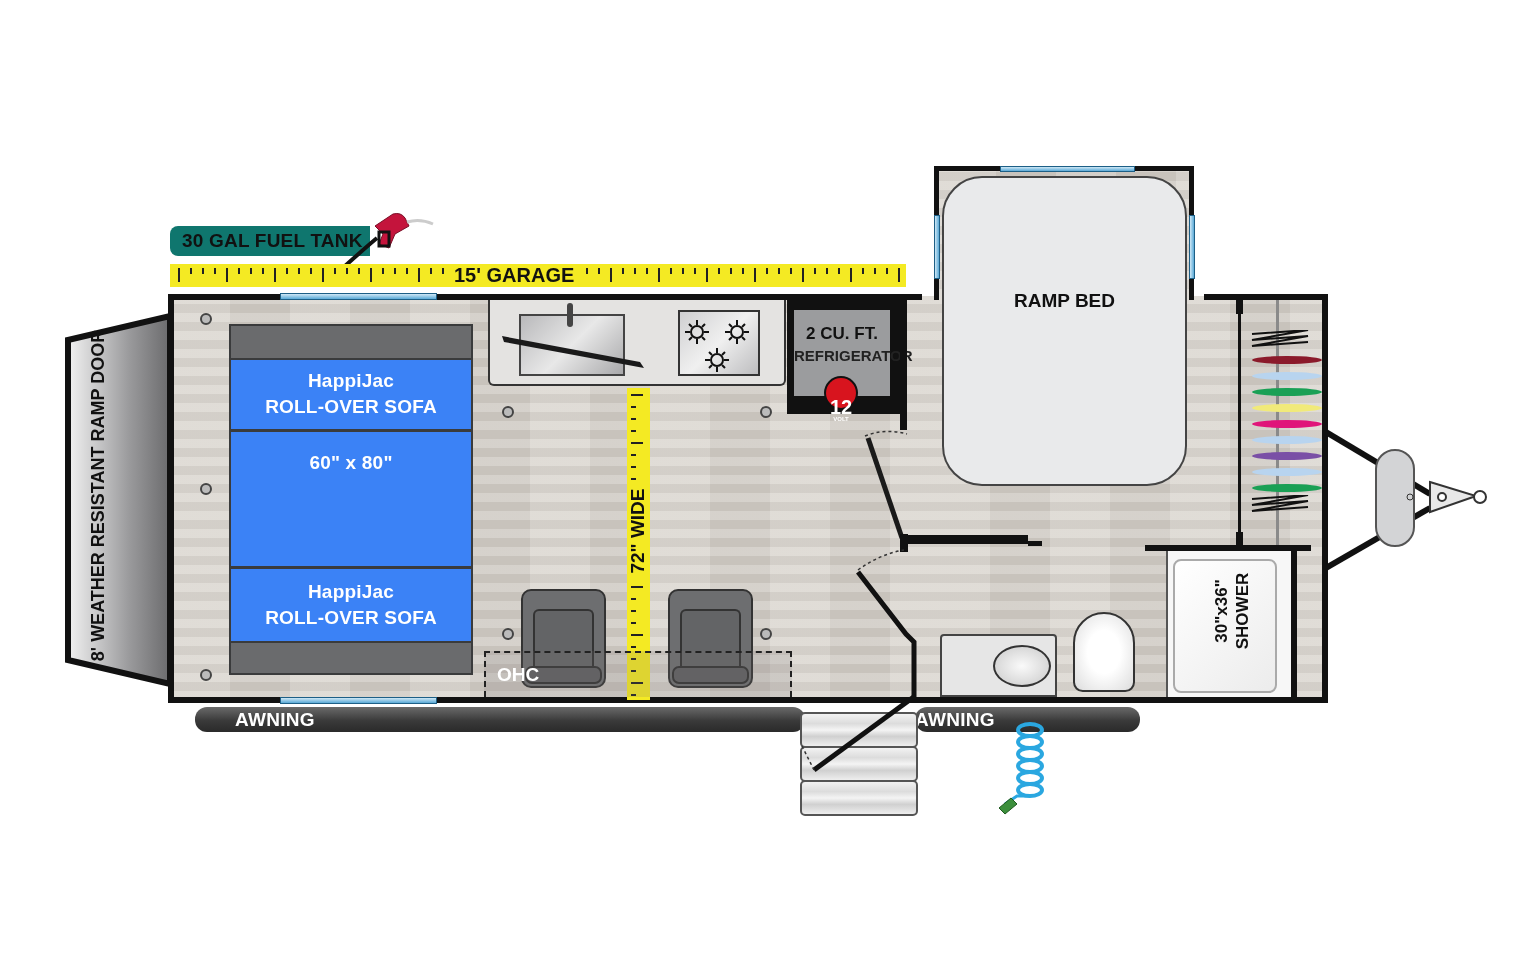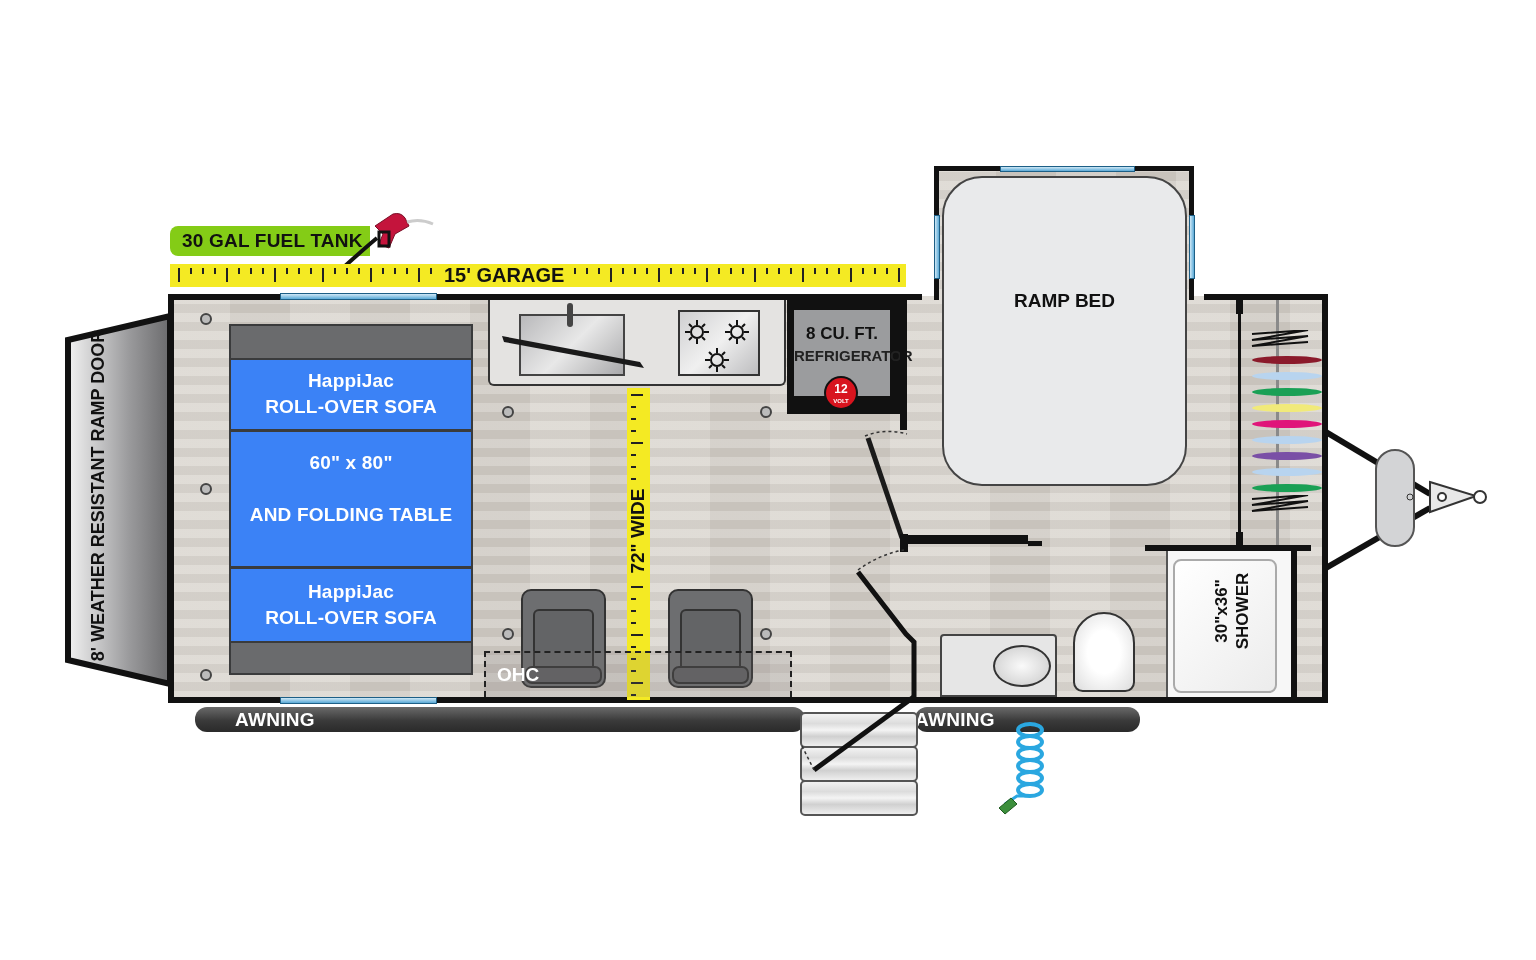--- a/index.html
+++ b/index.html
@@ -25,21 +25,21 @@
   .chair { background: #6d6e70; border: 2px solid #333; border-radius: 10px; box-sizing: border-box; }
   .chair-inner { position:absolute; left:10px; right:10px; top:18px; bottom:14px; border: 2px solid #333; border-bottom: none; border-radius: 6px 6px 0 0; background:#636466; }
   .chair-front { position:absolute; left:2px; right:2px; bottom:2px; height:14px; border:2px solid #333; border-radius:7px; background:#5e5f61; }
   .step { background: linear-gradient(180deg,#f2f2f2 0%,#dcdcdc 30%,#f4f4f4 50%,#d0d0d0 70%,#eeeeee 100%); border: 2px solid #555; border-radius: 5px; box-sizing: border-box; }
   .awning { background: linear-gradient(180deg,#6a6a6a 0%,#3a3a3a 55%,#2a2a2a 100%); border-radius: 12px; color: #fff; font-weight: bold; font-size: 19px; line-height: 25px; letter-spacing: 0.3px; }
   .hanger { position:absolute; width: 70px; height: 8px; border-radius: 50%; left: 1252px; }
 </style>
 </head>
 <body>
 
-<div class="abs" style="left:170px; top:226px; width:200px; height:30px; background:#84cc16; border-radius:8px 0 0 8px;">
+<div class="abs" style="left:170px; top:226px; width:200px; height:30px; background:#0f766e; border-radius:8px 0 0 8px;">
   <span class="abs label-dark" style="left:12px; top:4px; font-size:19px; letter-spacing:0.2px;">30 GAL FUEL TANK</span>
 </div>
 <svg class="abs" style="left:335px; top:208px;" width="110" height="70" viewBox="0 0 110 70">
   <path d="M10 58 Q30 40 42 30" stroke="#111" stroke-width="4" fill="none"></path>
   <path d="M40 18 L58 6 Q66 4 70 10 L74 18 L60 26 L54 40 L44 36 L48 26 Z" fill="#c4143c" stroke="#7a0d25" stroke-width="1"></path>
   <rect x="44" y="24" width="10" height="14" fill="none" stroke="#111" stroke-width="3"></rect>
   <path d="M72 14 Q85 10 98 16" stroke="#ccc" stroke-width="3" fill="none"></path>
 </svg>
 
 <div class="abs tape" style="left:170px; top:264px; width:736px; height:23px;">
@@ -99,21 +99,21 @@
       <div class="tick" style="left: 632px; top: 4px; height: 14px;"></div>
       <div class="tick" style="left: 644px; top: 4px; height: 6px;"></div>
       <div class="tick" style="left: 656px; top: 4px; height: 6px;"></div>
       <div class="tick" style="left: 668px; top: 4px; height: 6px;"></div>
       <div class="tick" style="left: 680px; top: 4px; height: 14px;"></div>
       <div class="tick" style="left: 692px; top: 4px; height: 6px;"></div>
       <div class="tick" style="left: 704px; top: 4px; height: 6px;"></div>
       <div class="tick" style="left: 716px; top: 4px; height: 6px;"></div>
       <div class="tick" style="left: 728px; top: 4px; height: 14px;"></div>
     </div>
-  <span class="abs label-dark" style="left:266px; top:0px; font-size:20px; background:#f4ea23; padding:0 8px;">15' GARAGE</span>
+  <span class="abs label-dark" style="left:276px; top:0px; font-size:20px; background:#f4ea23; padding:0 8px;">15' GARAGE</span>
 </div>
 
 <svg class="abs" style="left:62px; top:312px;" width="112" height="376" viewBox="0 0 112 376">
   <defs>
     <linearGradient id="rampgrad" x1="0" x2="1" y1="0" y2="0">
       <stop offset="0" stop-color="#f2f2f2"></stop>
       <stop offset="0.6" stop-color="#9a9a9c"></stop>
       <stop offset="1" stop-color="#6b6b6d"></stop>
     </linearGradient>
   </defs>
@@ -142,21 +142,20 @@
 <div class="abs window-v" style="left:1189px; top:215px; width:4px; height:62px;"></div>
 
 <div class="abs sofa-cushion" style="left:229px; top:324px; width:244px; height:36px;"></div>
 <div class="abs sofa" style="left:229px; top:358px; width:244px; height:73px; padding-top:8px;">
   <div class="label-white">HappiJac</div>
   <div class="label-white">ROLL-OVER SOFA</div>
 </div>
 <div class="abs sofa" style="left:229px; top:430px; width:244px; height:138px; padding-top:18px;">
   <div class="label-white">60" x 80"</div>
   <div class="label-white" style="height:26px;"></div>
-  <div class="label-white">AND FOLDING TABLE</div>
 </div>
 <div class="abs sofa" style="left:229px; top:567px; width:244px; height:76px; padding-top:10px;">
   <div class="label-white">HappiJac</div>
   <div class="label-white">ROLL-OVER SOFA</div>
 </div>
 <div class="abs sofa-cushion" style="left:229px; top:641px; width:244px; height:34px;"></div>
 
 <div class="abs outlet" style="left:200px; top:313px;"></div>
 <div class="abs outlet" style="left:200px; top:483px;"></div>
 <div class="abs outlet" style="left:200px; top:669px;"></div>
@@ -180,25 +179,25 @@
     <g id="rays">
       <path d="M17 8v5M17 27v5M5 20h5M24 20h5M9 12l3 3M25 12l-3 3M9 28l3-3M25 28l-3-3"></path>
       <path d="M57 8v5M57 27v5M45 20h5M64 20h5M49 12l3 3M65 12l-3 3M49 28l3-3M65 28l-3-3"></path>
       <path d="M37 36v5M37 55v5M25 48h5M44 48h5M29 40l3 3M45 40l-3 3M29 56l3-3M45 56l-3-3"></path>
     </g>
   </g>
 </svg>
 
 <div class="abs wall" style="left:787px; top:300px; width:120px; height:114px;"></div>
 <div class="abs" style="left:794px; top:310px; width:96px; height:86px; background:#9b9c9e; text-align:center;">
-  <div class="label-dark" style="font-size:17px; margin-top:14px;">8 CU. FT.</div>
+  <div class="label-dark" style="font-size:17px; margin-top:14px;">2 CU. FT.</div>
   <div class="label-dark" style="font-size:15px; margin-top:3px; color:#222;">REFRIGERATOR</div>
 </div>
 <div class="abs" style="left:826px; top:378px; width:30px; height:30px; border-radius:50%; background:#d8141e; color:#fff; text-align:center; box-shadow:0 0 0 2px #111;">
-  <div style="font-weight:bold; font-size:12px; line-height:18px; margin-top:2px;">12</div>
+  <div style="font-weight:bold; font-size:20px; line-height:18px; margin-top:20px;">12</div>
   <div style="font-weight:bold; font-size:6px; line-height:6px;">VOLT</div>
 </div>
 <div class="abs wall" style="left:900px; top:300px; width:7px; height:130px;"></div>
 
 <div class="abs tape" style="left:627px; top:388px; width:23px; height:312px;">
   <div id="width-ticks">
       <div class="tick" style="top: 6px; left: 4px; width: 12px; height: 2px;"></div>
       <div class="tick" style="top: 18px; left: 4px; width: 5px; height: 2px;"></div>
       <div class="tick" style="top: 30px; left: 4px; width: 5px; height: 2px;"></div>
       <div class="tick" style="top: 42px; left: 4px; width: 5px; height: 2px;"></div>

